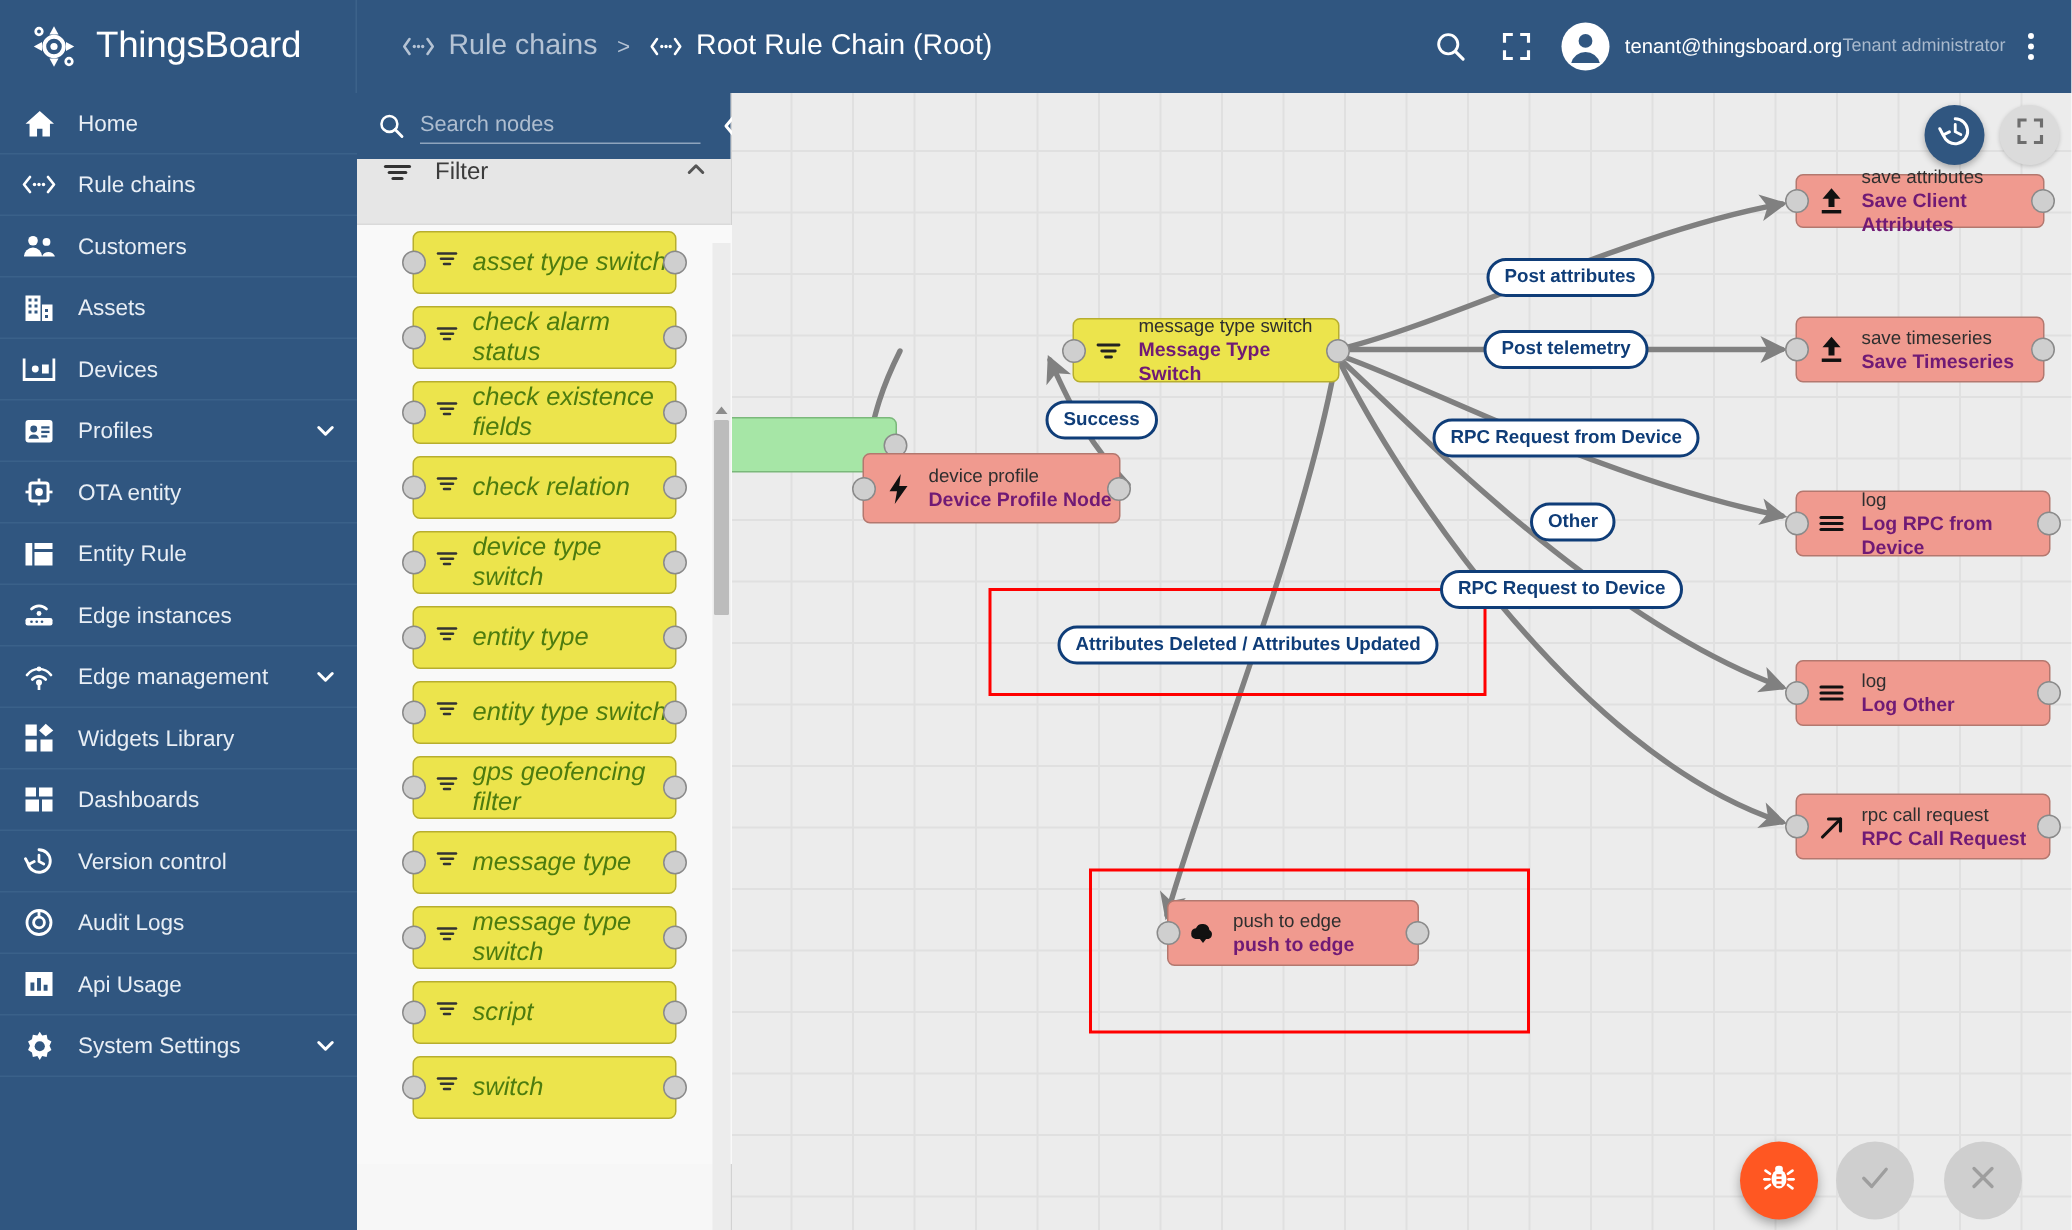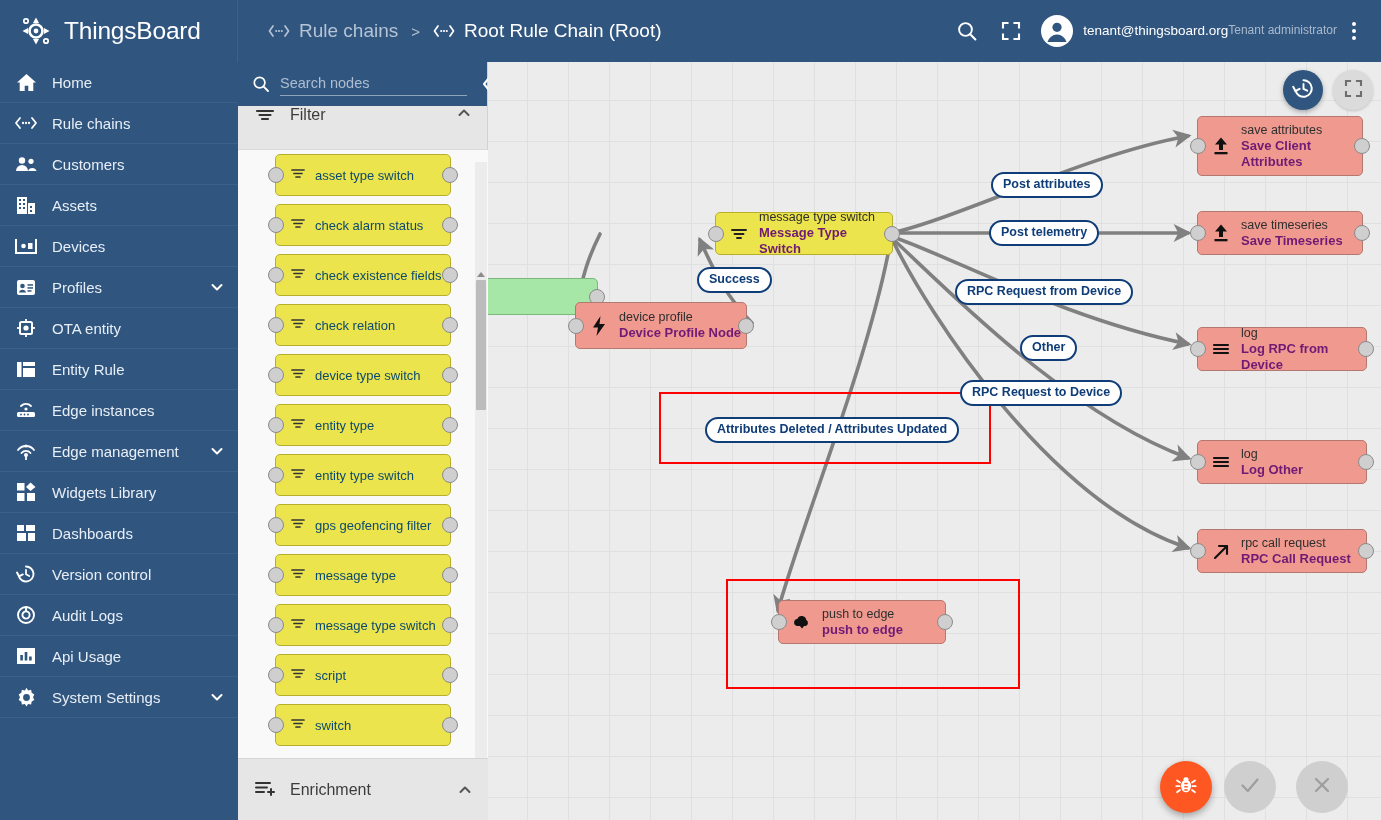--- a/index.html
+++ b/index.html
@@ -96,21 +96,21 @@
     position: absolute; left: 0; top: 88px; width: 250px; height: 626px;
     overflow: hidden; background: #f9f9f9;
   }
   .lib-node-wrap { position: relative; height: 50px; display: flex; align-items: center; justify-content: center; }
   .lib-node {
     position: relative; width: 176px; height: 42px;
     background: #ece44c; border: 1px solid #b7ae2e; border-radius: 5px;
     display: flex; align-items: center; padding-left: 14px; gap: 9px;
     cursor: grab;
   }
-  .lib-node .ln-label { font-size: 13px; color: #0c4a6e; }
+  .lib-node .ln-label { font-size: 17px; color: #4d7c0f; font-style: italic; }
   .port {
     position: absolute; width: 16px; height: 16px; border-radius: 50%;
     background: #cfcfcf; border: 1px solid #8a8a8a; top: 50%; margin-top: -8px;
   }
   .port.left { left: -8px; }
   .port.right { right: -8px; }
 
   #lib-scrollbar-track {
     position: absolute; right: 0; top: 100px; width: 12px; height: 714px;
     background: #ececec;
@@ -747,39 +747,20 @@
 
     <div id="lib-scrollbar-track">
       <div id="lib-scroll-arrow">
         <svg width="10" height="10" viewBox="0 0 10 10">
             <polygon points="5,2 9,7 1,7" fill="#8c8c8c"></polygon>
           </svg>
       </div>
       <div id="lib-scrollbar-thumb"></div>
     </div>
 
-    <div id="lib-bottom-section">
-      <span class="lsh-icon">
-        <svg width="24" height="18" viewBox="0 0 24 18">
-          <g stroke="#333" stroke-width="2" stroke-linecap="round">
-            <line x1="2" y1="4" x2="16" y2="4"></line>
-              <line x1="2" y1="8.5" x2="13" y2="8.5"></line>
-              <line x1="2" y1="13" x2="10" y2="13"></line>
-            <line x1="17" y1="10" x2="17" y2="16"></line>
-              <line x1="14" y1="13" x2="20" y2="13"></line>
-          </g>
-        </svg>
-      </span>
-      <span class="lsh-label">Enrichment</span>
-      <span class="lsh-chev">
-        <svg width="14" height="14" viewBox="0 0 14 14">
-            <polyline points="2.5,9 7,4.5 11.5,9" fill="none" stroke="#555" stroke-width="2" stroke-linecap="round" stroke-linejoin="round"></polyline>
-          </svg>
-      </span>
-    </div>
   </div>
 
   <div id="canvas">
 
     <svg id="edges">
       <defs>
         <marker id="arrow" viewBox="0 0 12 12" refX="9" refY="6" markerWidth="6" markerHeight="6" orient="auto-start-reverse">
           <path d="M1 1 L11 6 L1 11 L3.6 6 Z" fill="#808080"></path>
         </marker>
       </defs>
@@ -835,21 +816,21 @@
             </g>
           </svg>
       </span>
       <span class="cn-text">
         <span class="cn-type">message type switch</span>
         <span class="cn-name">Message Type Switch</span>
       </span>
       <span class="port right"></span>
     </div>
 
-    <div class="cnode red" style="left:709px; top:54px; width:166px; height:60px;">
+    <div class="cnode red" style="left:709px; top:54px; width:166px; height:36px;">
       <span class="port left"></span>
       <span class="cn-icon">
         <svg width="16" height="18" viewBox="0 0 16 18">
             <g fill="#111">
           <polygon points="8,0.5 14,7.5 10,7.5 10,13 6,13 6,7.5 2,7.5"></polygon>
               <rect x="1.5" y="15" width="13" height="2.3"></rect>
             </g>
           </svg>
       </span>
       <span class="cn-text">

